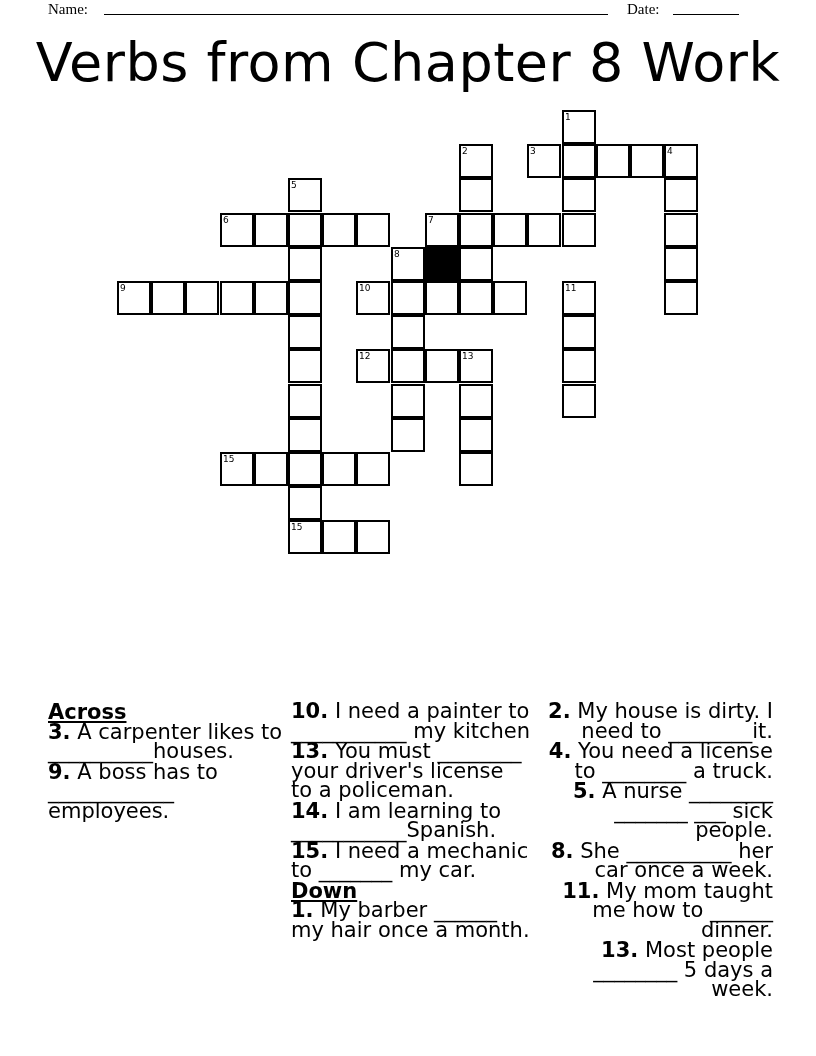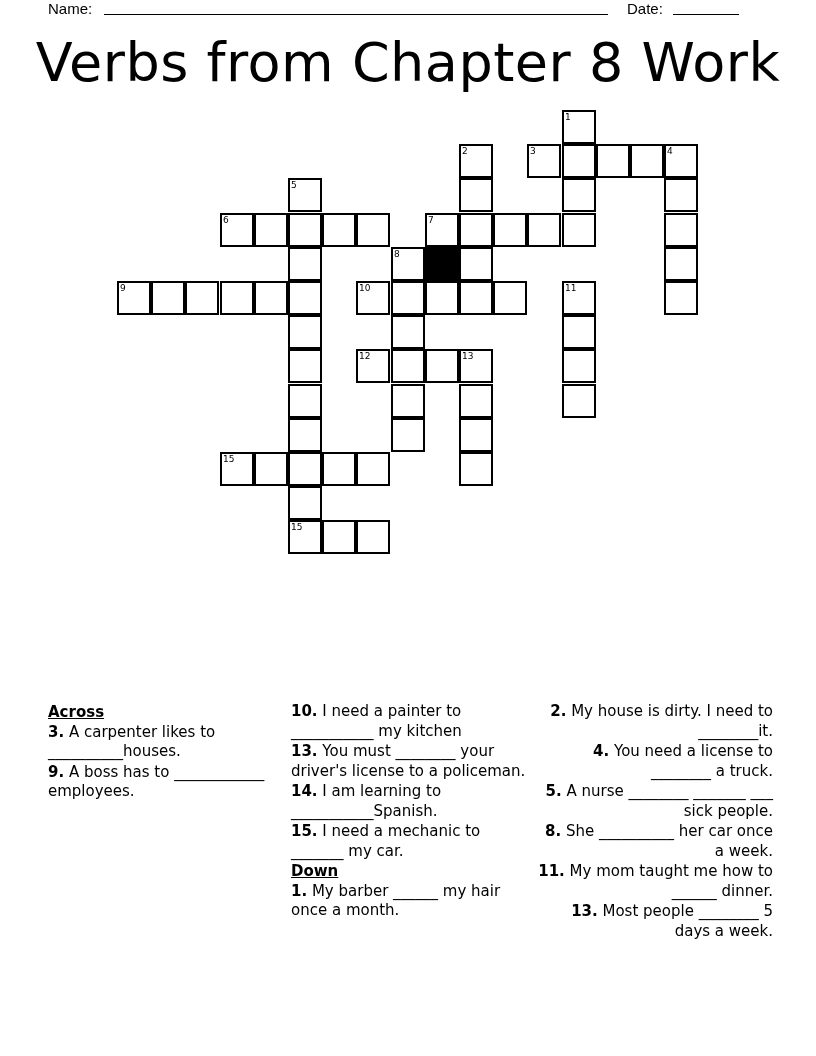--- a/index.html
+++ b/index.html
@@ -1,27 +1,27 @@
 <!DOCTYPE html>
 <html><head>
 <meta charset="utf-8">
 <style>
   html, body { margin: 0; padding: 0; background: #ffffff; }
   body { width: 816px; height: 1056px; position: relative; overflow: hidden; font-family: "DejaVu Sans", sans-serif; color: #000; }
-  .header-line { position: absolute; top: 0; left: 48px; width: 700px; height: 20px; font-family: Liberation Sans, sans-serif; font-size: 15px; line-height: 18px; }
+  .header-line { position: absolute; top: 0; left: 48px; width: 700px; height: 20px; font-family: Liberation Serif, serif; font-size: 15px; line-height: 18px; }
   .header-line .name-label { position: absolute; left: 0; top: 0; }
   .header-line .name-blank { position: absolute; left: 56px; top: 14px; width: 504px; border-bottom: 1px solid #000; height: 0; }
   .header-line .date-label { position: absolute; left: 579px; top: 0; }
   .header-line .date-blank { position: absolute; left: 625px; top: 14px; width: 66px; border-bottom: 1px solid #000; height: 0; }
   .title { position: absolute; top: 33px; left: 0; width: 816px; text-align: center; font-family: "DejaVu Sans", sans-serif; font-size: 54px; line-height: 60px; letter-spacing: 0.5px; }
   .grid { position: absolute; left: 0; top: 0; width: 816px; height: 600px; }
   .cell { position: absolute; width: 34px; height: 34px; border: 2px solid #000; box-sizing: border-box; background: #fff; }
   .cell.black { background: #000; }
   .cell .num { position: absolute; left: 1px; top: 0px; font-family: "DejaVu Sans", sans-serif; font-size: 9px; line-height: 10px; }
-  .clues { position: absolute; top: 702px; font-family: "DejaVu Sans", sans-serif; font-size: 15px; line-height: 19.5px; }
+  .clues { position: absolute; top: 702px; font-family: "DejaVu Sans", sans-serif; font-size: 21px; line-height: 19.5px; }
   .col1 { left: 48px; width: 240px; }
   .col2 { left: 291px; width: 240px; }
   .col3 { left: 533px; width: 240px; text-align: right; }
   .section-heading { font-weight: bold; text-decoration: underline; margin-top: 1px; }
   .clue { margin-bottom: 1px; }
   .clue .cnum { font-weight: bold; }
 </style>
 </head>
 <body>
 

